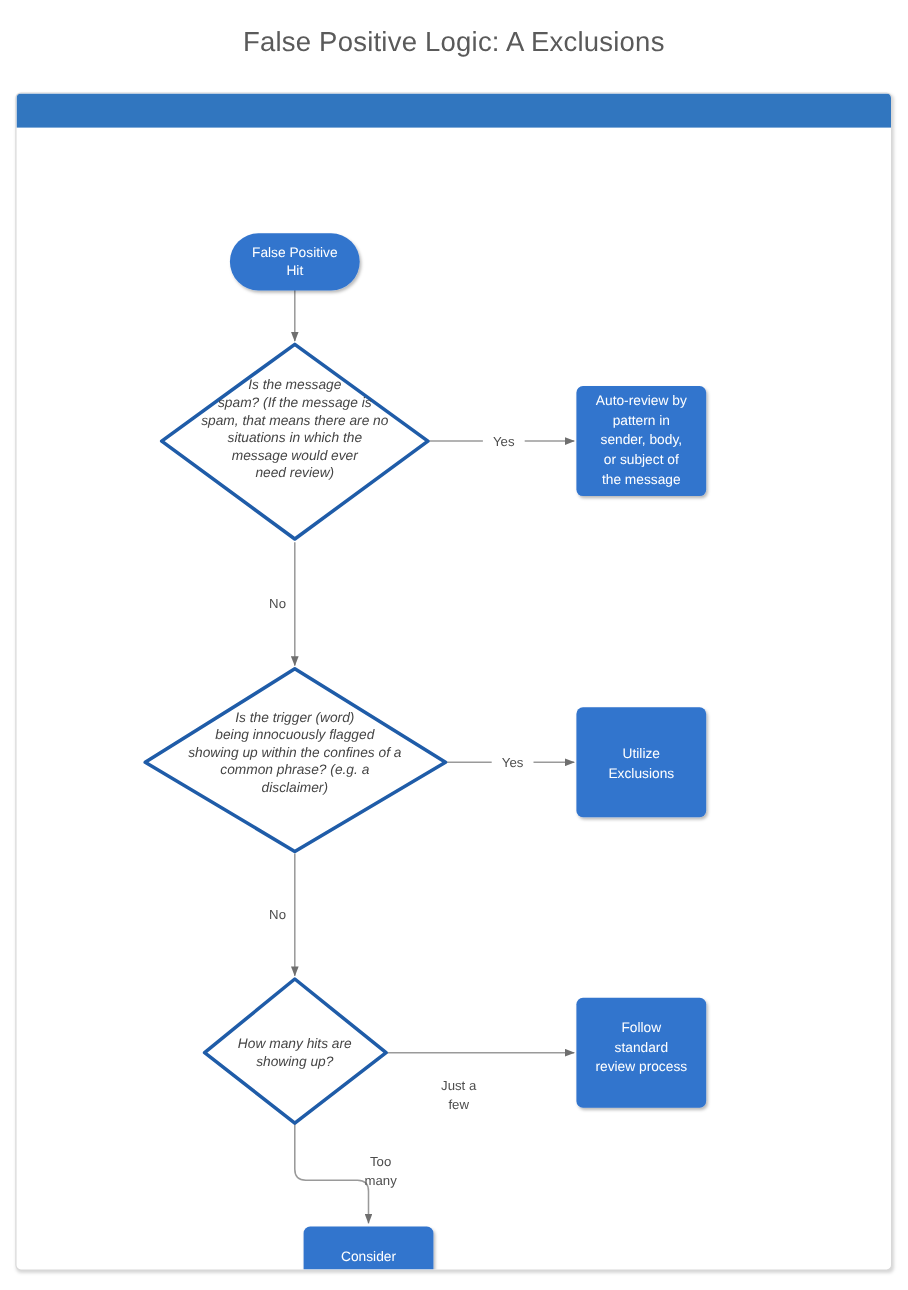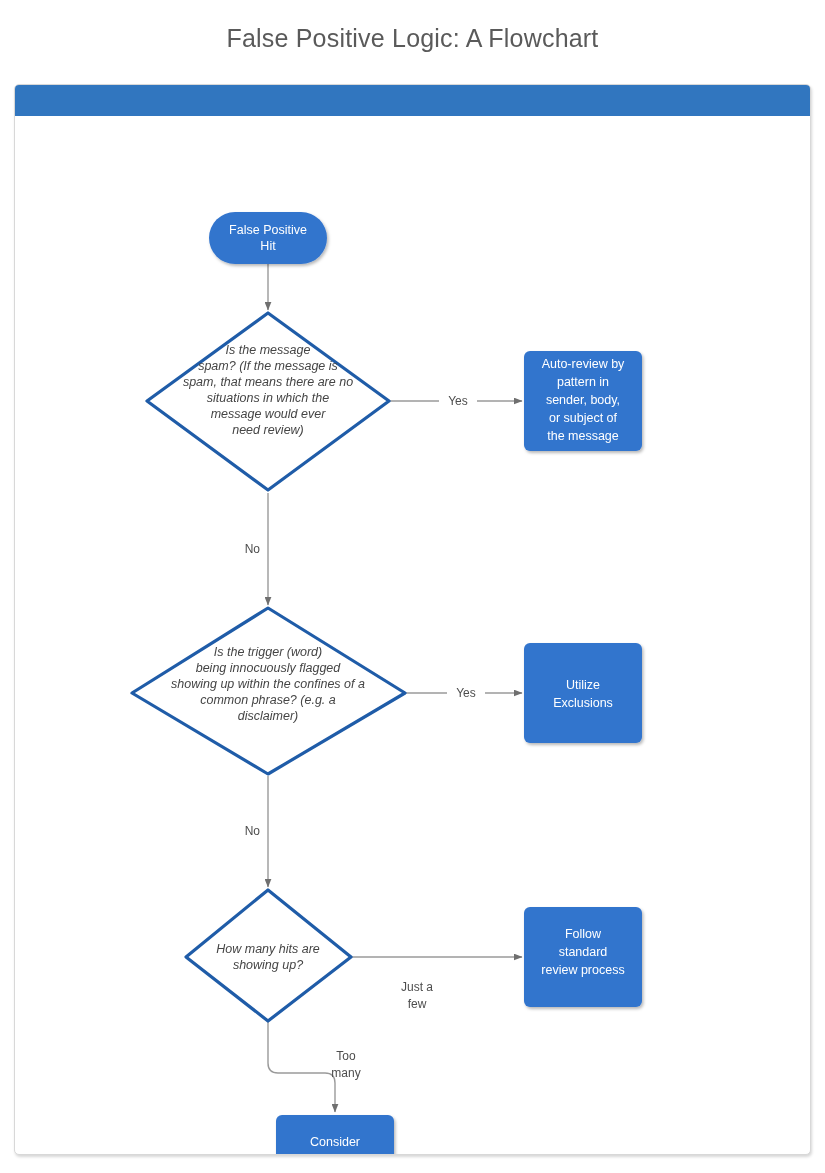--- a/index.html
+++ b/index.html
@@ -75,21 +75,21 @@
   }
   .edge-line {
     fill: none;
     stroke: #9a9a9a;
     stroke-width: 1.4;
   }
 </style>
 </head>
 <body>
 
-<div id="page-title">False Positive Logic: A Flowchart</div>
+<div id="page-title">False Positive Logic: A Exclusions</div>
 
 <div id="chart-card">
   <div id="card-header-bar"></div>
 
   <svg id="flow-canvas" viewBox="0 0 795 1038" width="795" height="1038" xmlns="http://www.w3.org/2000/svg">
     <defs>
       <marker id="arrowhead" markerWidth="9" markerHeight="7" refX="8.4" refY="3.5" orient="auto" markerUnits="userSpaceOnUse">
         <path d="M0,0 L9,3.5 L0,7 z" fill="#6f6f6f"></path>
       </marker>
       <filter id="boxshadow" x="-20%" y="-20%" width="150%" height="150%">

